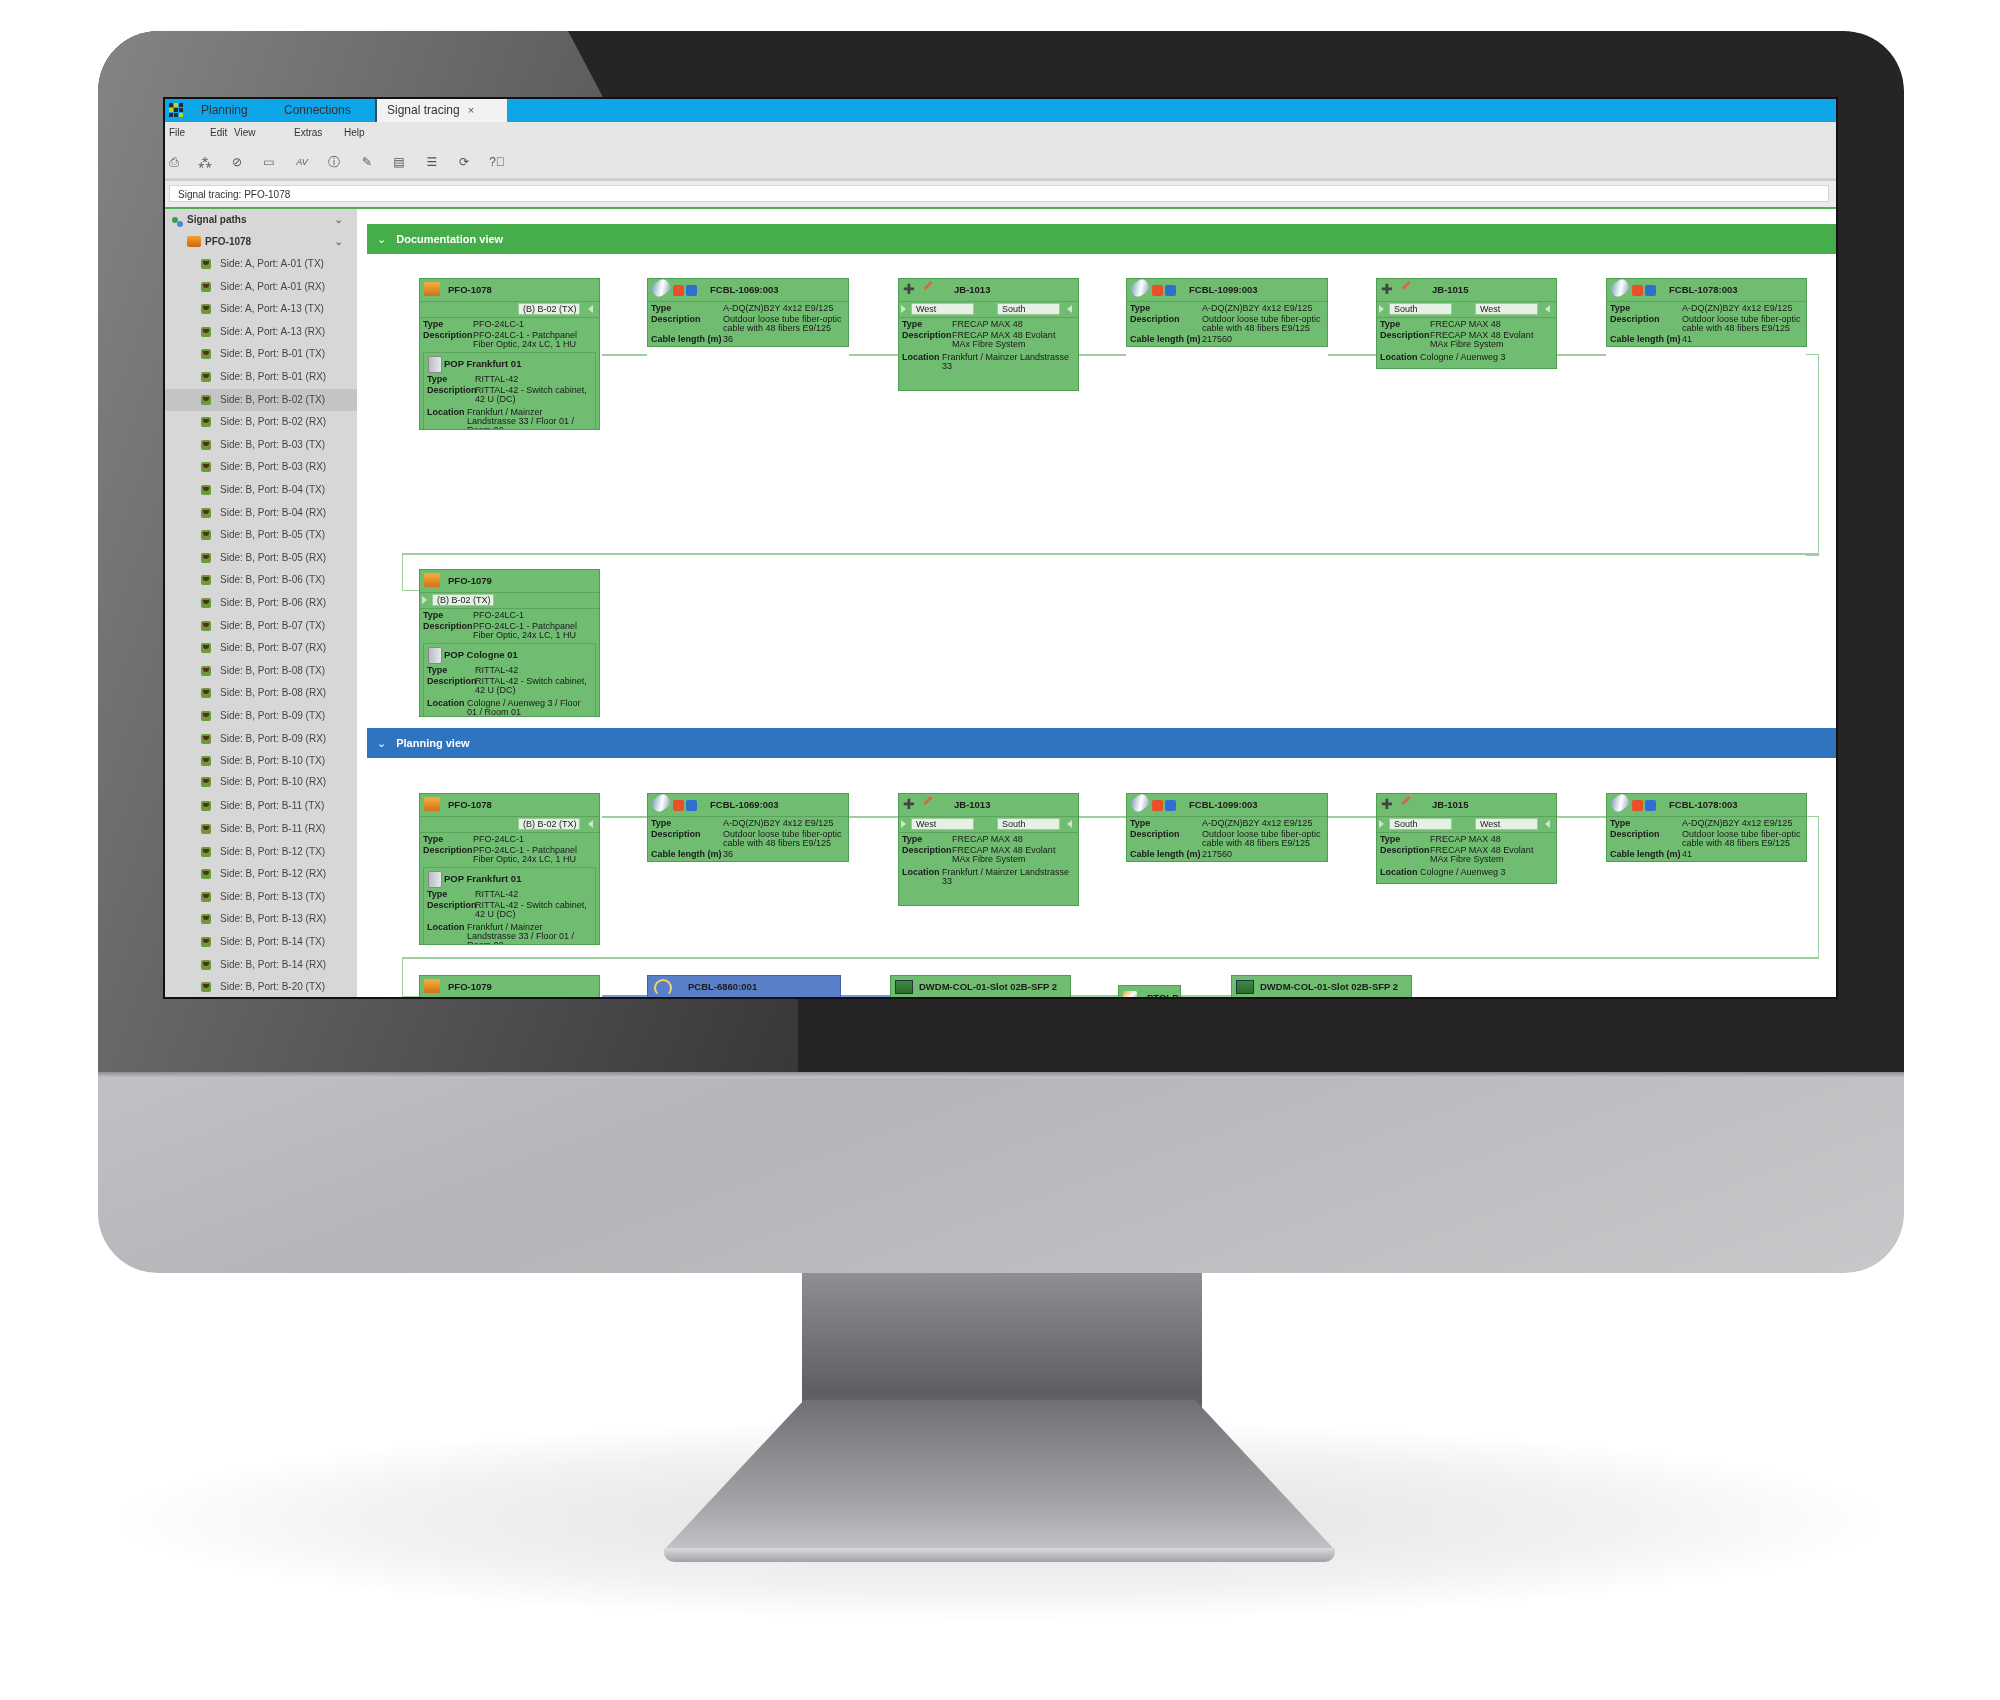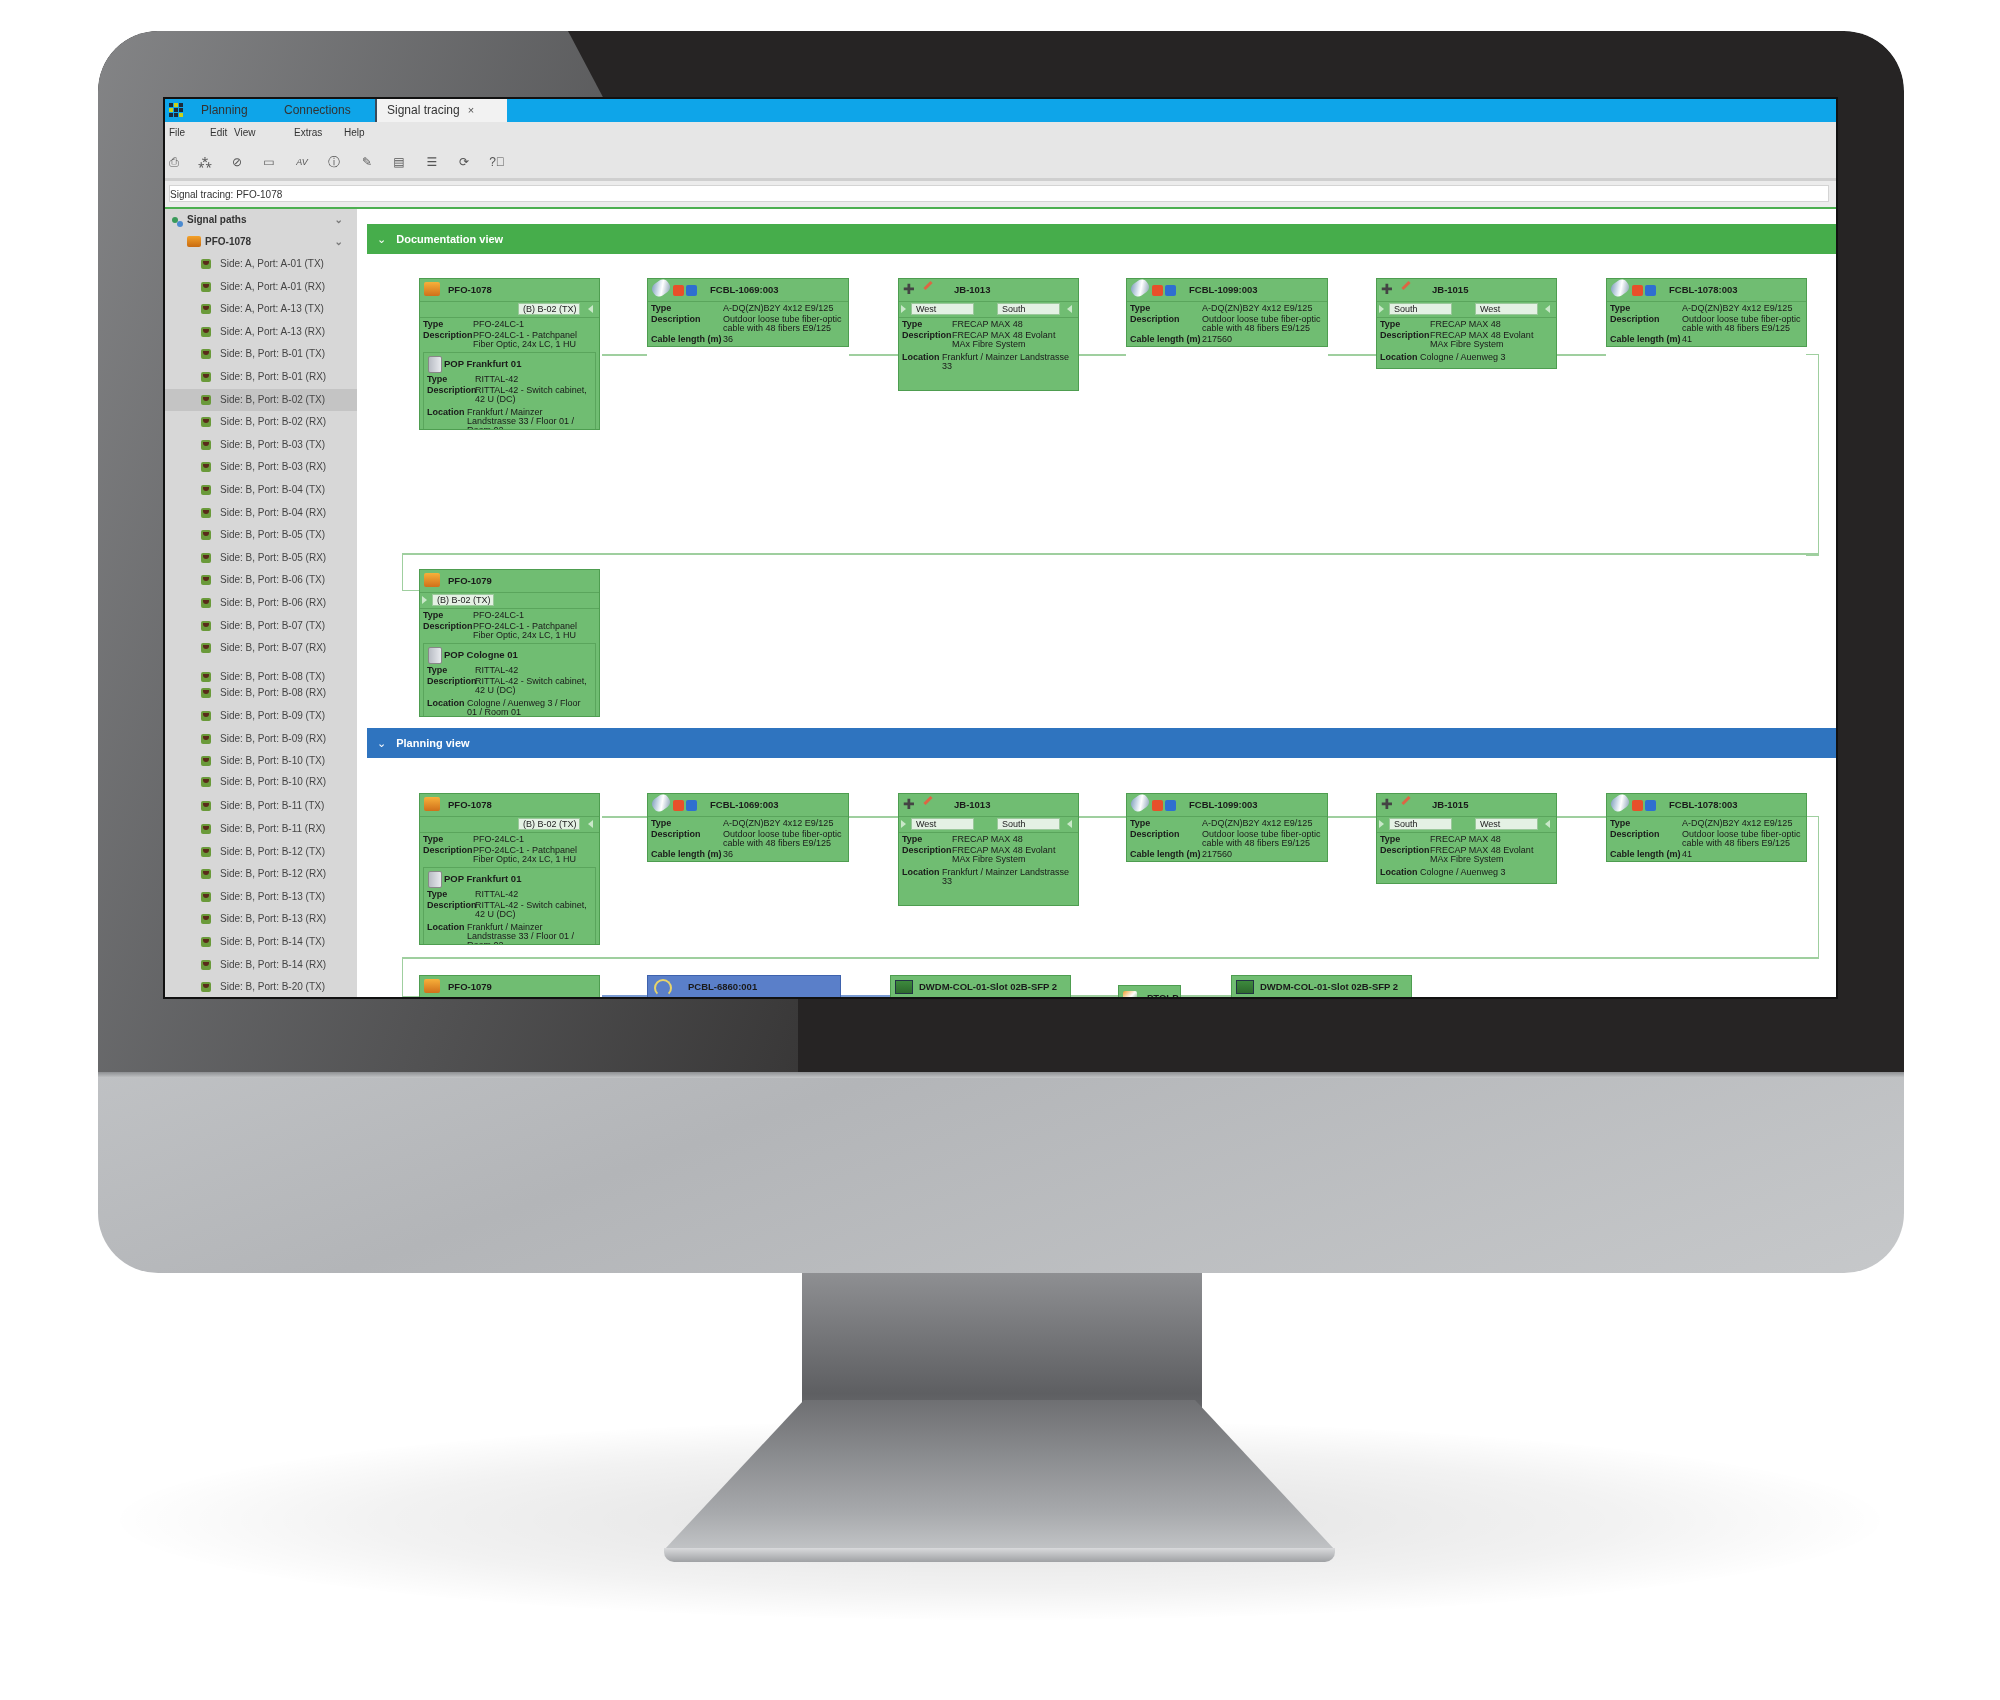--- a/index.html
+++ b/index.html
@@ -27,21 +27,21 @@
   .app-logo i.y{background:#c9d21a;}
   .tab{position:absolute;top:0;height:23px;line-height:23px;font-size:12px;color:#333;padding:0 10px;}
   .tab.active{background:#f2f2f2;border-left:2px solid #3b4a5a;}
   .tab .close{margin-left:8px;font-size:11px;color:#555;}
   .menubar{position:absolute;left:0;top:23px;width:100%;height:24px;background:#e6e6e6;}
   .menu-item{position:absolute;top:5px;font-size:10px;color:#333;}
   .toolbar{position:absolute;left:0;top:47px;width:100%;height:32px;background:#e6e6e6;border-bottom:3px solid #cfcfcf;}
   .tool{position:absolute;top:7px;width:18px;height:18px;font-size:12px;color:#555;text-align:center;line-height:18px;}
   .crumbbar{position:absolute;left:0;top:82px;width:100%;height:26px;background:#ececec;}
   .crumb{position:absolute;left:4px;top:4px;width:1660px;height:17px;background:#fff;border:1px solid #d4d4d4;
-    font-size:10px;line-height:17px;color:#333;padding-left:0;box-sizing:border-box;}
+    font-size:10px;line-height:17px;color:#333;padding-left:8px;box-sizing:border-box;}
   .green-line{position:absolute;left:0;top:108px;width:100%;height:2px;background:#4caf50;}
 
   .sidebar{position:absolute;left:0;top:110px;width:192px;height:790px;background:#d7d7d7;}
   .sb-row{position:absolute;left:0;width:192px;height:22px;font-size:10px;line-height:22px;color:#444;}
   .sb-row.sel{background:#c4c4c4;}
   .sb-root{font-weight:bold;color:#333;}
   .sb-chev{position:absolute;right:14px;top:0;font-size:10px;color:#777;}
   .port-icon{position:absolute;top:6px;width:10px;height:10px;background:#6a9a3a;border-radius:2px;}
   .port-icon::after{content:"";position:absolute;left:2px;top:2px;width:6px;height:4px;background:#5a2a1a;border-radius:0 0 3px 3px;}
   .pp-icon{position:absolute;top:5px;width:14px;height:11px;background:linear-gradient(#f3a12a,#c86a10);border-radius:2px;}
@@ -225,21 +225,21 @@
           <span style="position: absolute; left: 55px;">Side: B, Port: B-06 (RX)</span>
         </div>
         <div class="sb-row" style="top: 405.6px;">
           <span class="port-icon" style="left: 36px;"></span>
           <span style="position: absolute; left: 55px;">Side: B, Port: B-07 (TX)</span>
         </div>
         <div class="sb-row" style="top: 428.2px;">
           <span class="port-icon" style="left: 36px;"></span>
           <span style="position: absolute; left: 55px;">Side: B, Port: B-07 (RX)</span>
         </div>
-        <div class="sb-row" style="top: 450.8px; margin-top: 6px;">
+        <div class="sb-row" style="top: 450.8px;">
           <span class="port-icon" style="left: 36px;"></span>
           <span style="position: absolute; left: 55px;">Side: B, Port: B-08 (TX)</span>
         </div>
         <div class="sb-row" style="top: 473.4px;">
           <span class="port-icon" style="left: 36px;"></span>
           <span style="position: absolute; left: 55px;">Side: B, Port: B-08 (RX)</span>
         </div>
         <div class="sb-row" style="top: 496px;">
           <span class="port-icon" style="left: 36px;"></span>
           <span style="position: absolute; left: 55px;">Side: B, Port: B-09 (TX)</span>

